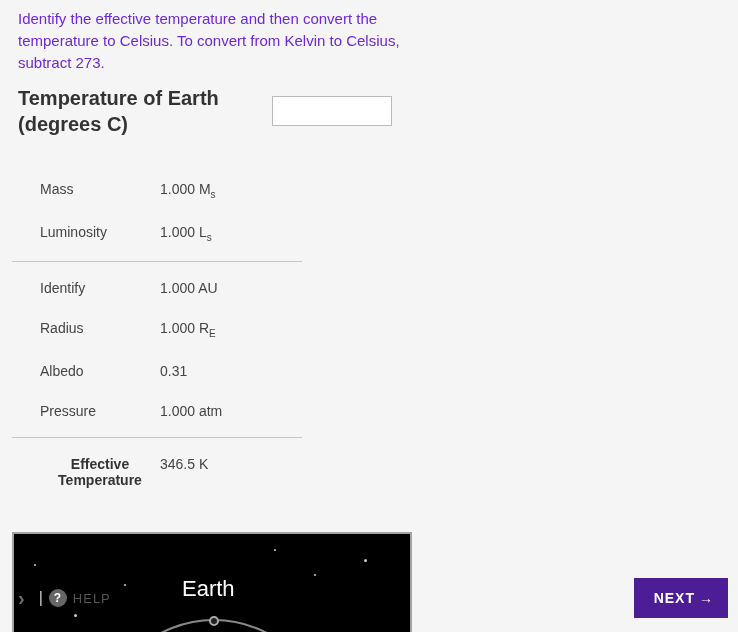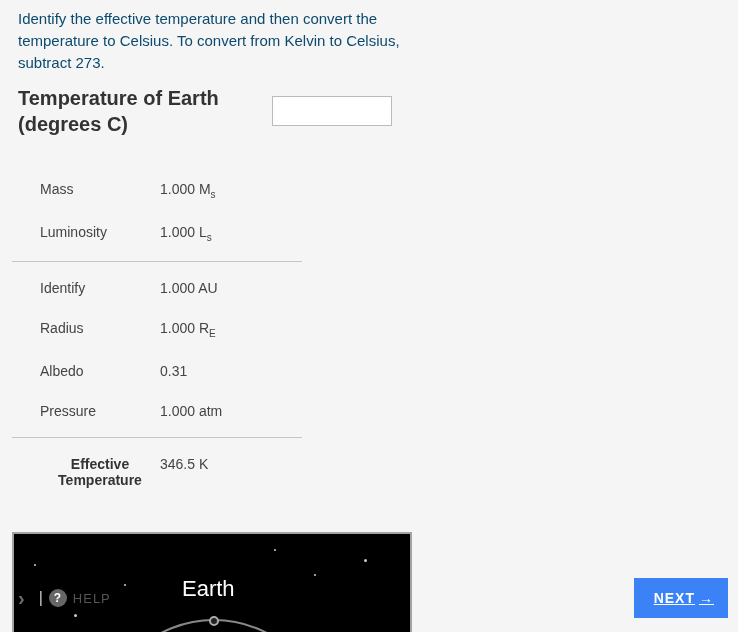--- a/index.html
+++ b/index.html
@@ -7,21 +7,21 @@
   font-family: Arial, Helvetica, sans-serif;
   background: #f5f5f5;
   width: 738px;
   height: 632px;
   overflow: hidden;
   position: relative;
 }
 .instructions {
   padding: 8px 18px 4px;
   font-size: 15px;
-  color: #0c4a6e;
+  color: #6d28d9;
   line-height: 1.45;
   max-width: 420px;
 }
 .question-row {
   padding: 8px 18px 14px;
   display: flex;
   align-items: center;
   gap: 34px;
 }
 .question-label {
@@ -171,31 +171,30 @@
   background: #666;
   color: #fff;
   display: flex;
   align-items: center;
   justify-content: center;
   font-size: 12px;
   font-weight: bold;
 }
 .next-btn {
   margin-left: auto;
-  background: #3b82f6;
+  background: #4c1d95;
   color: #fff;
   font-size: 14px;
   font-weight: bold;
   letter-spacing: 1px;
   padding: 12px 14px 12px 20px;
   border: none;
   display: flex;
   align-items: center;
   gap: 4px;
-  text-decoration: underline;
 }
 </style>
 </head>
 <body>
 
 <div class="instructions">Identify the effective temperature and then convert the temperature to Celsius. To convert from Kelvin to Celsius, subtract 273.</div>
 
 <div class="question-row">
   <div class="question-label">Temperature of Earth (degrees C)</div>
   <input class="answer-input" type="text" value="" style="">

